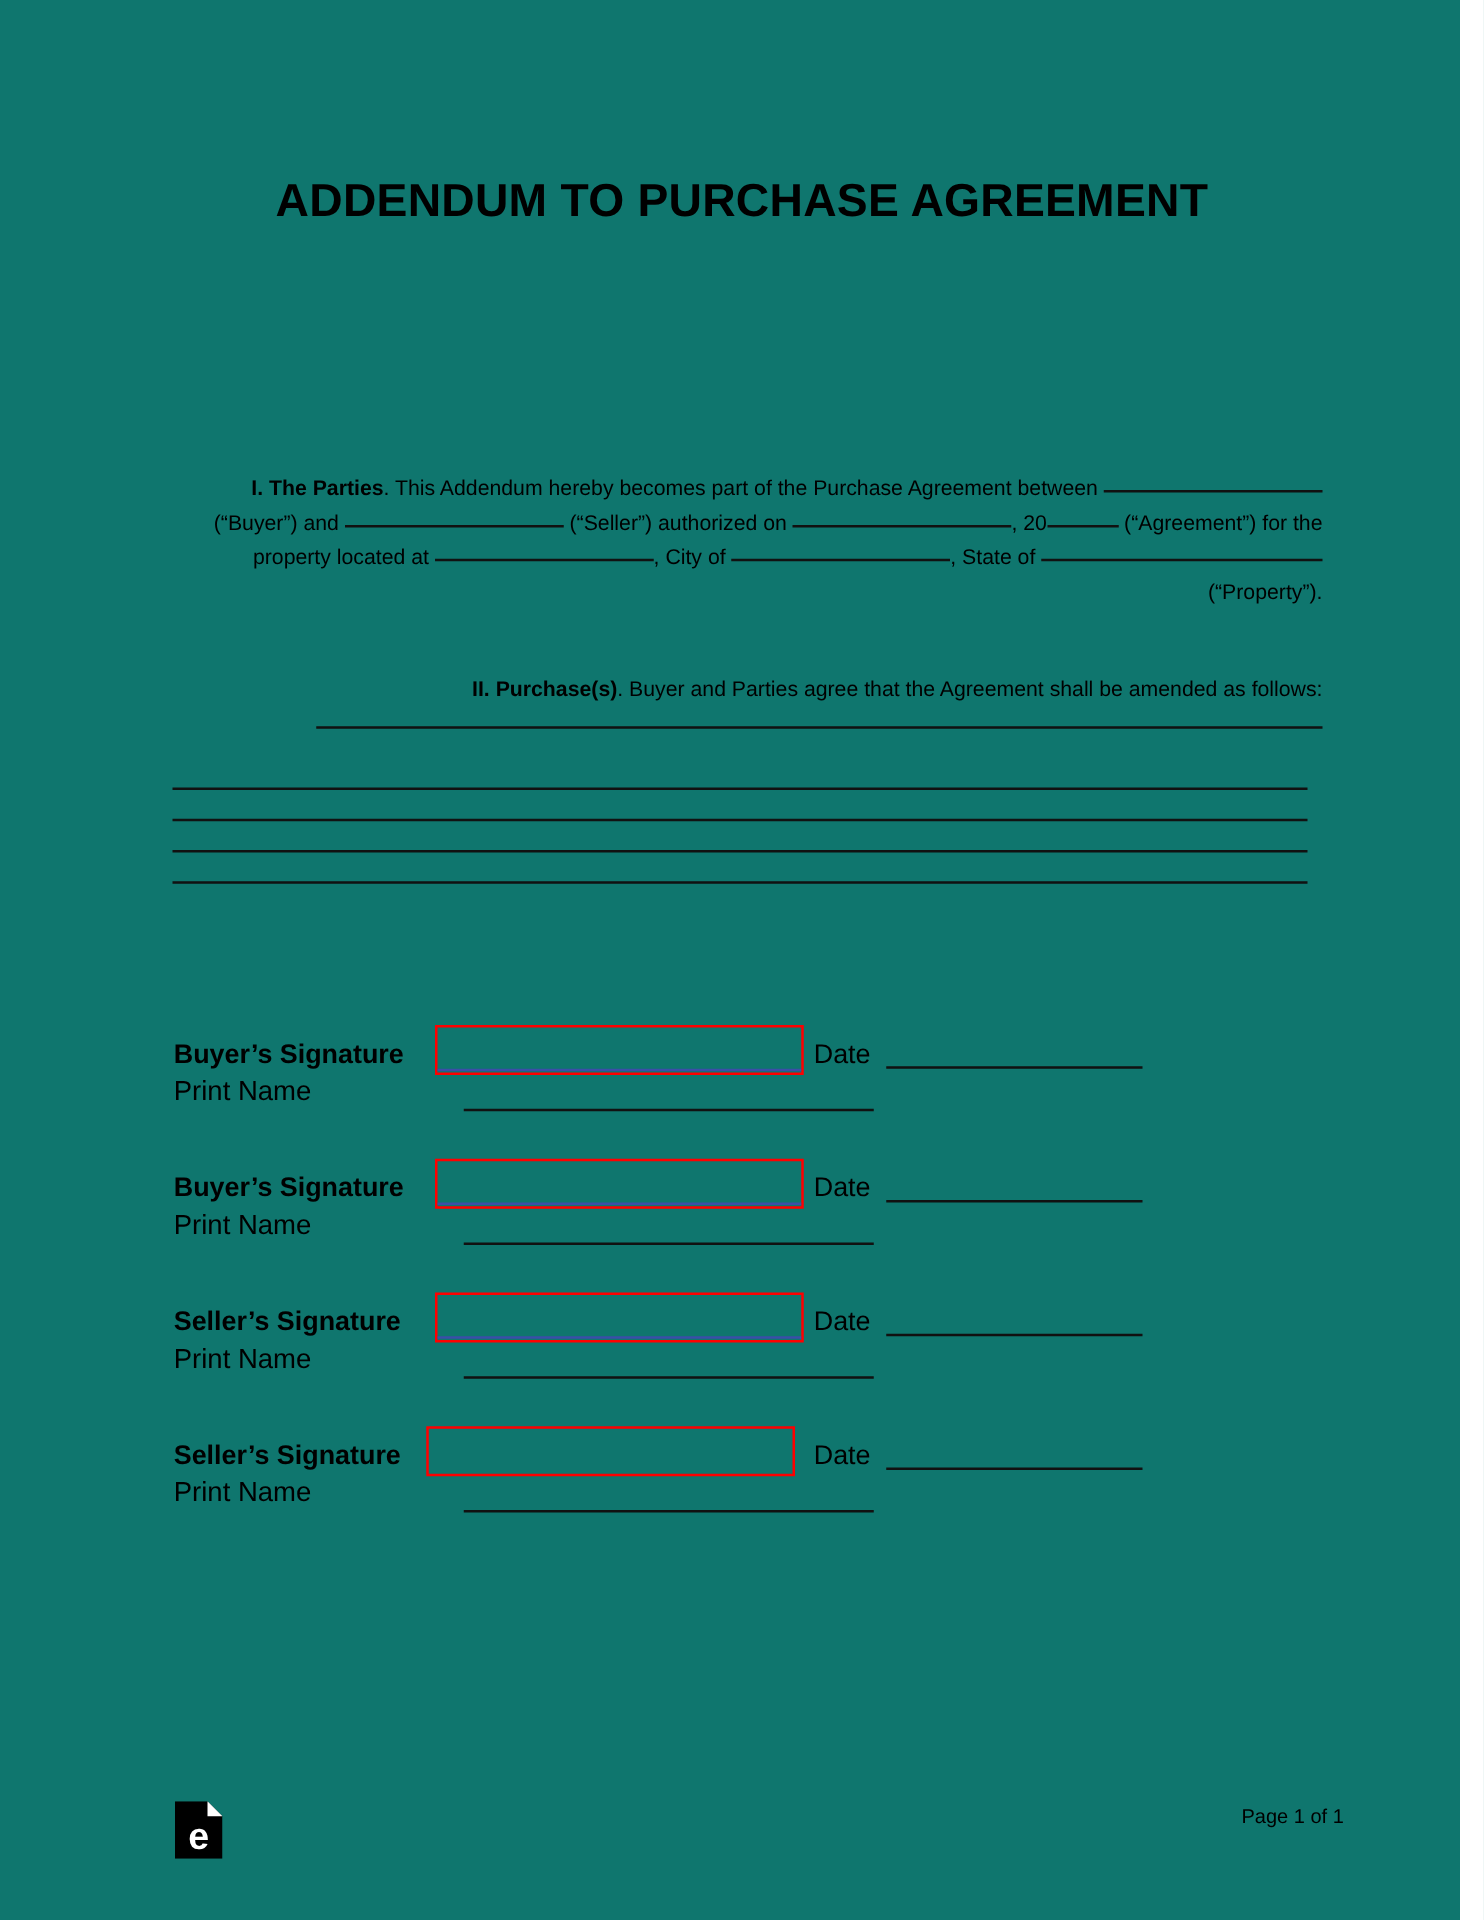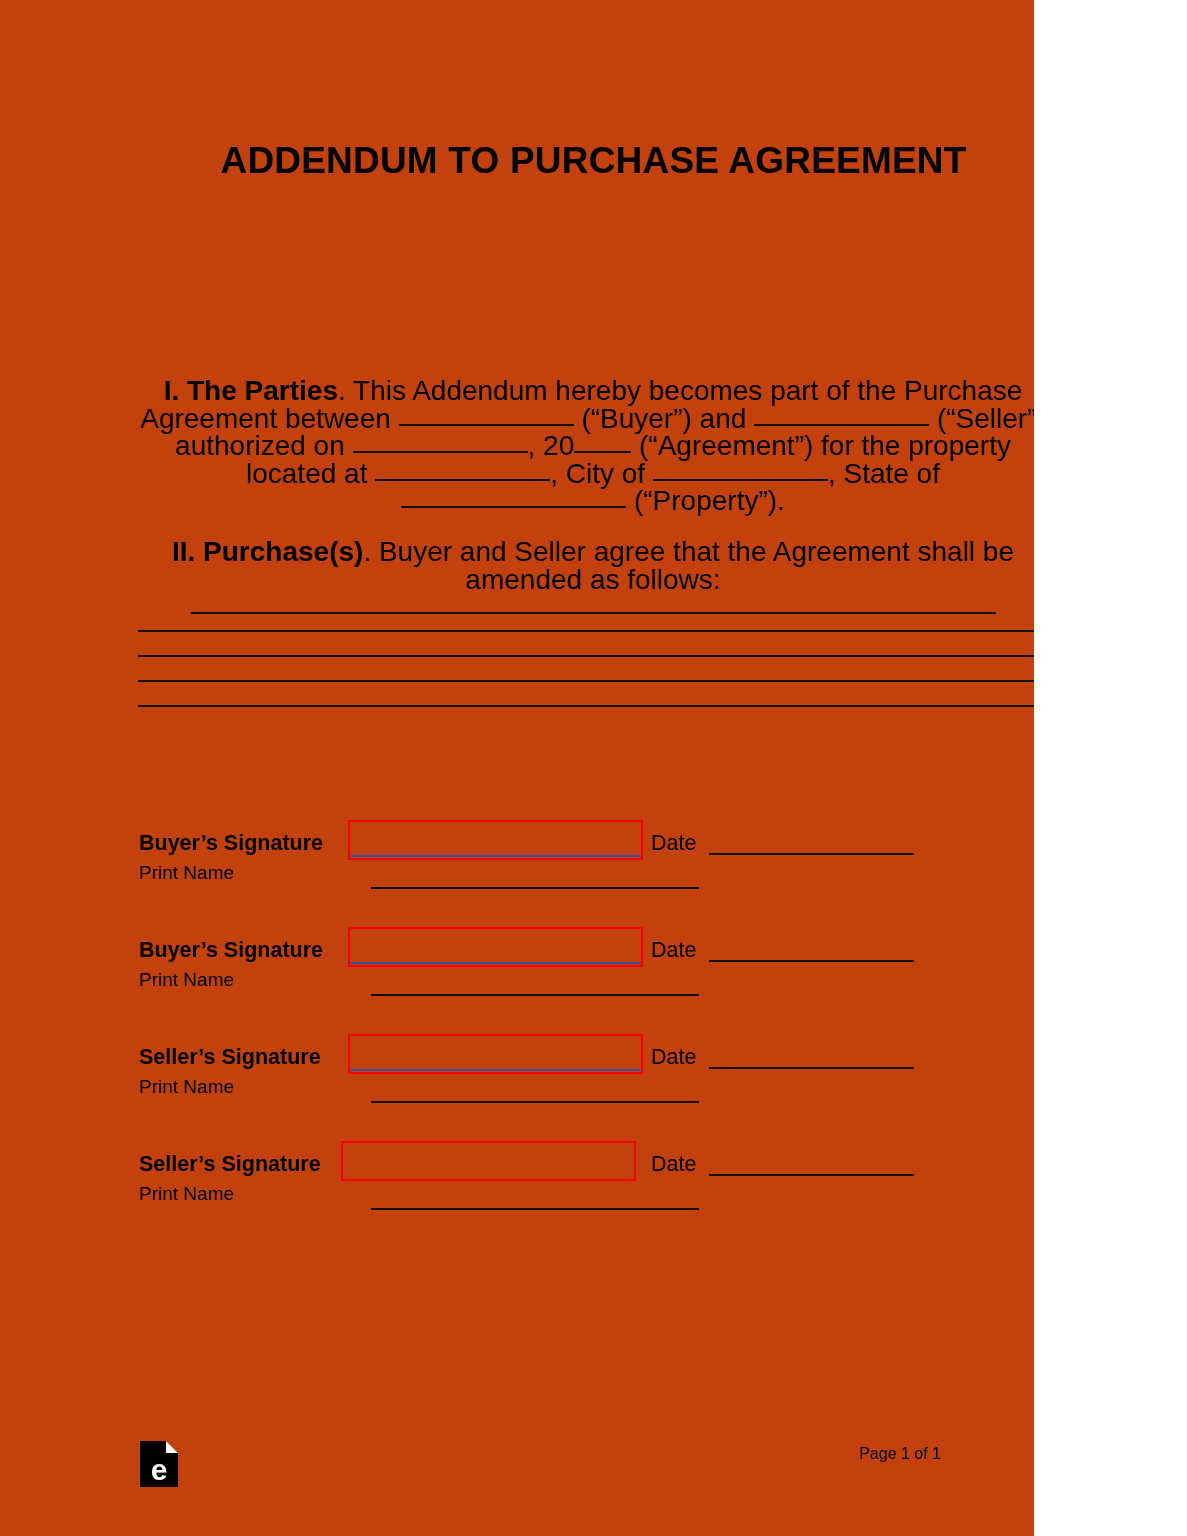--- a/index.html
+++ b/index.html
@@ -6,48 +6,48 @@
     margin: 0;
     padding: 0;
     background: #ffffff;
   }
   body {
     font-family: "Liberation Sans", sans-serif;
     color: #000000;
   }
   .page {
     position: relative;
-    width: 1034px;
+    width: 1168px;
     height: 1536px;
-    background: #c2410c;
+    background: #0f766e;
     overflow: hidden;
     box-sizing: border-box;
   }
 
   
   .doc-title {
     position: absolute;
     left: 0;
     top: 139px;
     width: 1187px;
     text-align: center;
     font-size: 37px;
     font-weight: bold;
     letter-spacing: 0.2px;
     line-height: 44px;
   }
 
   
   .body-block {
     position: absolute;
-    left: 138px;
+    left: 148px;
     width: 910px;
-    font-size: 28px;
+    font-size: 17px;
     line-height: 27.5px;
-    text-align: center;
+    text-align: right;
   }
   .body-block b { font-weight: bold; }
 
   
   .fill {
     display: inline-block;
     border-bottom: 2px solid #111;
     vertical-align: 2px;
     height: 15px;
   }
@@ -130,21 +130,21 @@
     position: absolute;
     top: 33px;
     width: 205px;
     border-bottom: 2px solid #111;
     height: 0;
   }
   .print-row {
     position: absolute;
     top: 40px;
     left: 0;
-    font-size: 19px;
+    font-size: 22px;
     line-height: 26px;
     white-space: nowrap;
   }
   .print-rule {
     position: absolute;
     left: 232px;
     top: 67px;
     width: 328px;
     border-bottom: 2px solid #111;
     height: 0;
@@ -200,21 +200,21 @@
 <div class="page">
 
   <div class="doc-title">ADDENDUM TO PURCHASE AGREEMENT</div>
 
 
   <div class="body-block" id="parties">
     <b>I. The Parties</b><span>. This Addendum hereby becomes part of the Purchase Agreement between </span><span class="fill w-md"></span><span> (“Buyer”) and </span><span class="fill w-md"></span><span> (“Seller”) authorized on </span><span class="fill w-md"></span><span>, 20</span><span class="fill w-sm"></span><span> (“Agreement”) for the property located at </span><span class="fill w-md"></span><span>, City of </span><span class="fill w-md"></span><span>, State of </span><span class="fill w-xl"></span><span> (“Property”).</span>
   </div>
 
   <div class="body-block" id="amendments">
-    <b>II. Purchase(s)</b><span>. Buyer and Seller agree that the Agreement shall be amended as follows: </span><span class="fill" style="width:805px"></span>
+    <b>II. Purchase(s)</b><span>. Buyer and Parties agree that the Agreement shall be amended as follows: </span><span class="fill" style="width:805px"></span>
   </div>
 
   <div class="rule-line" style="top:630px"></div>
   <div class="rule-line" style="top:655px"></div>
   <div class="rule-line" style="top:680px"></div>
   <div class="rule-line" style="top:705px"></div>
 
 
   <div class="sig-block" id="sig-1">
     <div class="sig-row">

